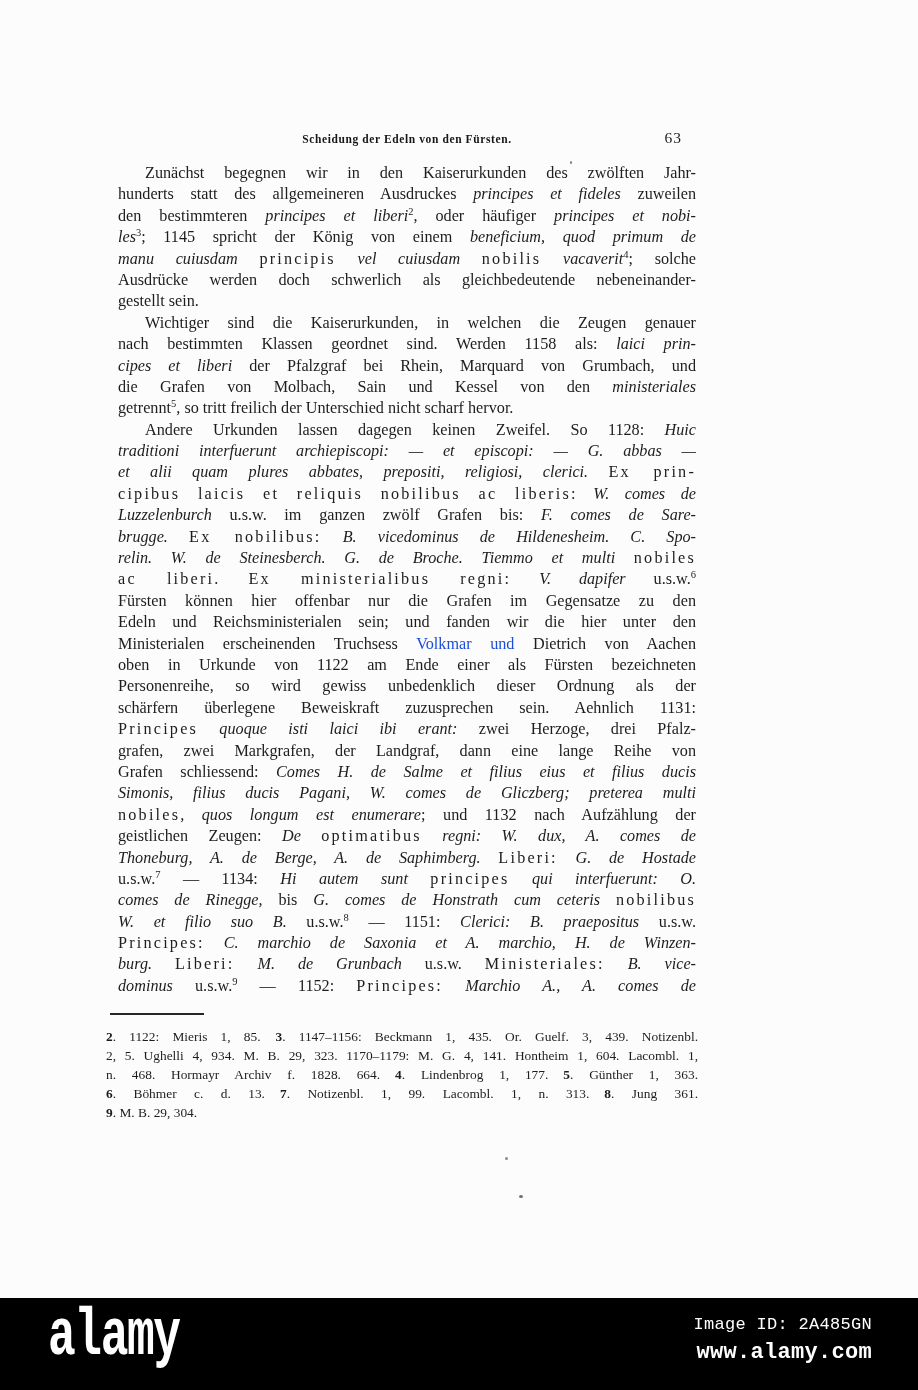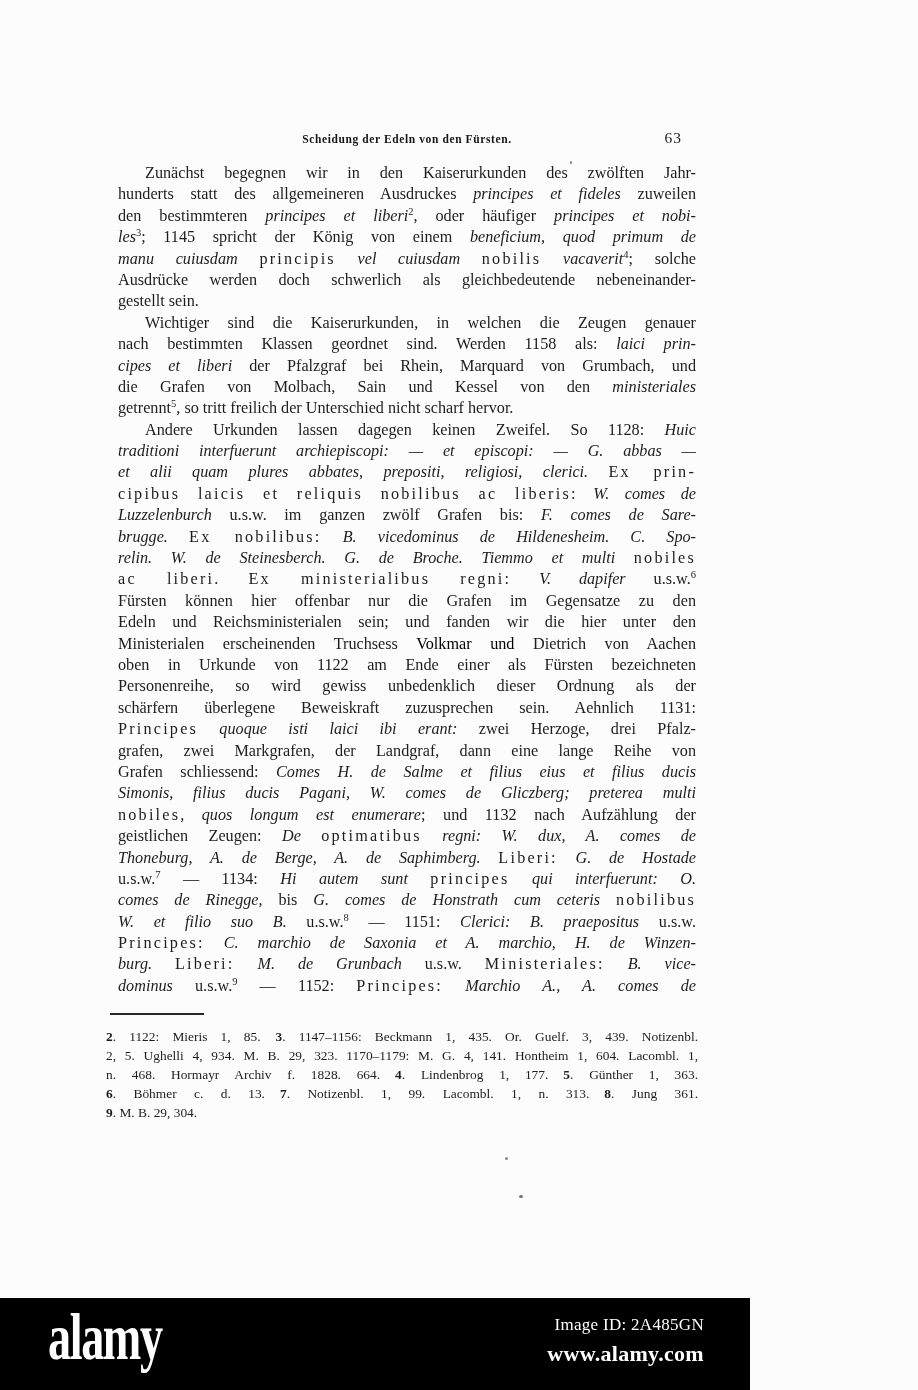--- a/index.html
+++ b/index.html
@@ -14,38 +14,38 @@
 
   
   #body-text{position:absolute;left:118px;top:163px;width:578px;font-size:16.2px;}
   .tline{line-height:21.4px;height:21.4px;text-align:justify;text-align-last:justify;overflow:visible;}
   .tline.lastline{text-align-last:left;}
   .tline.indent{text-indent:27px;}
   .seg-n{font-style:normal;}
   .seg-i{font-style:italic;}
   .seg-is{letter-spacing:2.2px;}
   .seg-b{font-weight:bold;}
-  .seg-f{color:#000000;}
+  .seg-f{color:#1d4ed8;}
   .seg-sup{font-size:10.5px;vertical-align:super;line-height:0;}
   .seg-g{display:inline-block;width:15px;}
 
   
   #footnote-rule{position:absolute;left:110px;top:1013px;width:94px;height:2px;background:#262626;}
   #footnotes{position:absolute;left:106px;top:1027px;width:592px;font-size:13.4px;}
   #footnotes .tline{line-height:19px;height:19px;}
 
   
   .speck{position:absolute;border-radius:50%;background:#8a8a8a;}
   .speck1{left:505px;top:1157px;width:3px;height:3px;}
   .speck2{left:519px;top:1195px;width:4px;height:3px;background:#6f6f6f;}
   .speck3{left:570px;top:161px;width:2px;height:3px;background:#7d7d7d;}
 
   
-  #watermark-bar{position:absolute;left:0;top:1298px;width:750px;height:92px;background:#000000;
-                 color:#ffffff;font-family:Liberation Serif, serif;}
+  #watermark-bar{position:absolute;left:0;top:1298px;width:918px;height:92px;background:#000000;
+                 color:#ffffff;font-family:Liberation Mono, monospace;}
   .alamy-logo{position:absolute;left:48px;top:6px;font-size:66px;font-weight:bold;line-height:1;
               letter-spacing:-2px;transform:scaleX(0.70);transform-origin:left top;color:#ffffff;}
   .wm-right{position:absolute;right:46px;top:17px;text-align:right;}
   .wm-id{font-size:17px;font-weight:normal;letter-spacing:0.3px;}
   .wm-url{font-size:22px;font-weight:bold;margin-top:6px;letter-spacing:0.3px;}
 </style>
 </head>
 <body>
 
 <div id="page">

